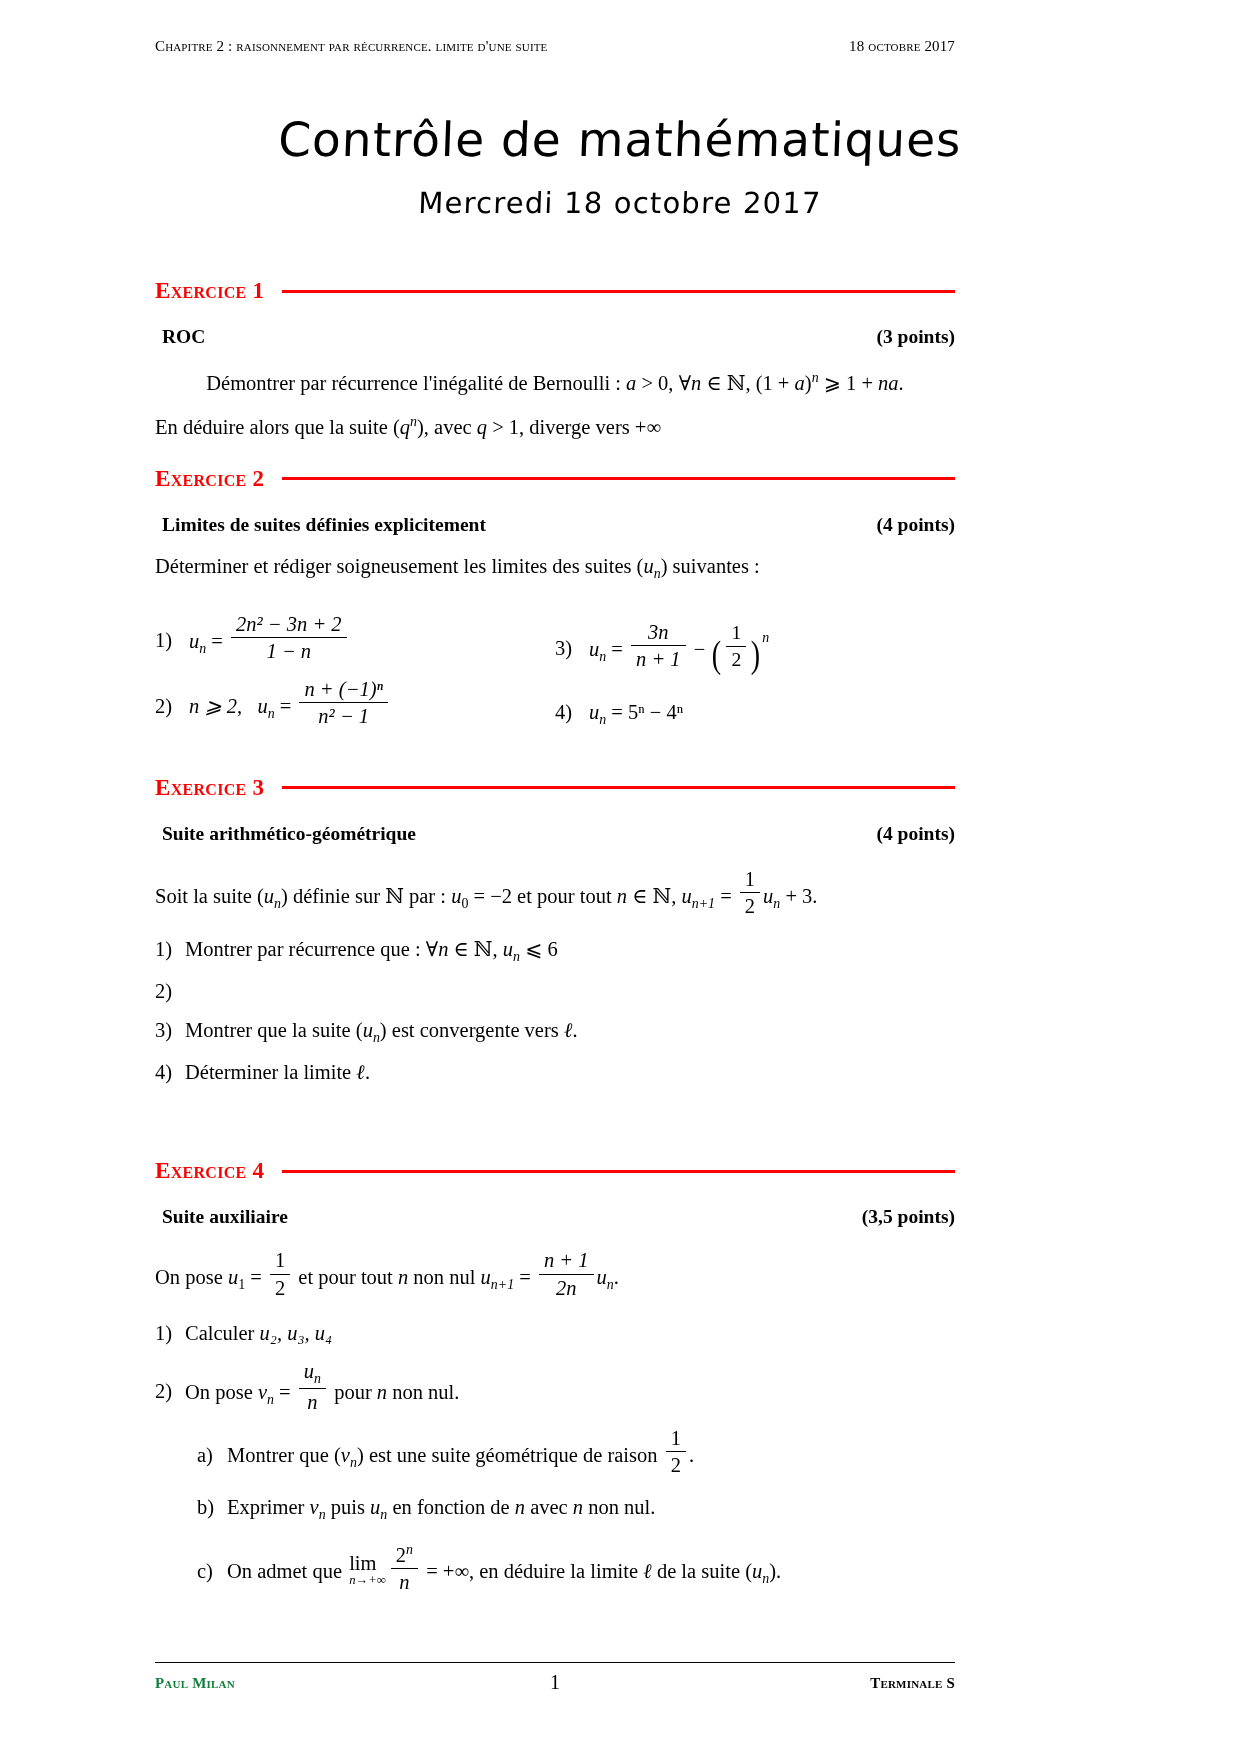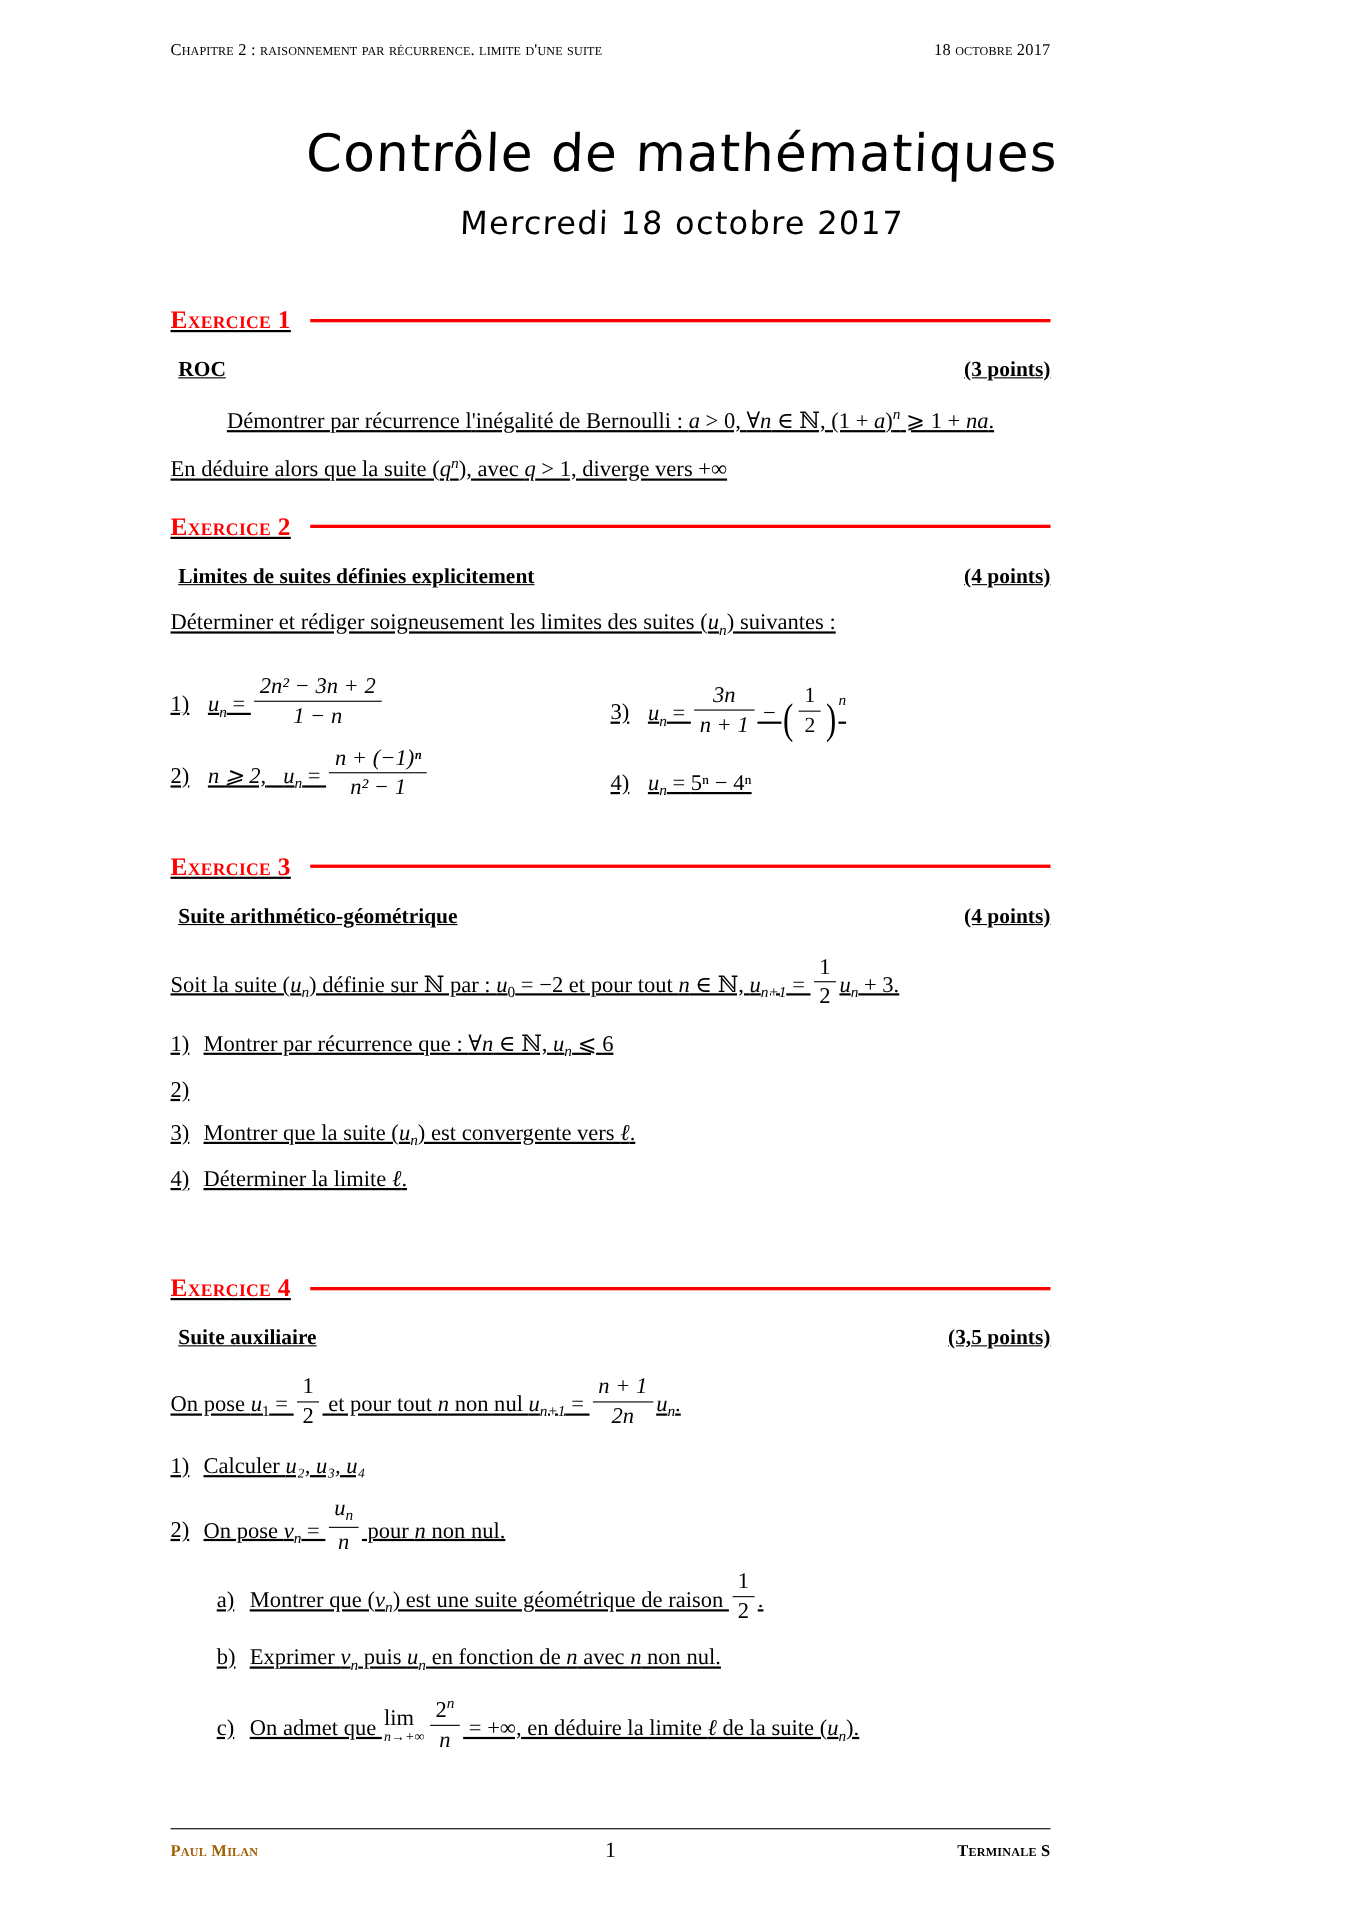--- a/index.html
+++ b/index.html
@@ -21,21 +21,20 @@
     width: 1240px;
     height: 1754px;
     box-sizing: border-box;
     padding: 0;
   }
   .content {
     position: absolute;
     left: 155px;
     top: 0;
     width: 800px;
-    text-decoration: underline;
   }
 
   
   .runhead {
     position: absolute;
     left: 155px;
     top: 38px;
     width: 800px;
     display: flex;
     justify-content: space-between;
@@ -185,21 +184,21 @@
   .footer {
     position: absolute;
     left: 155px;
     top: 1675px;
     width: 800px;
     display: flex;
     justify-content: space-between;
     align-items: baseline;
     font-size: 15px;
   }
-  .footer .fl { color: #a16207; font-variant: small-caps; font-weight: bold; letter-spacing: .2px; }
+  .footer .fl { color: #15803d; font-variant: small-caps; font-weight: bold; letter-spacing: .2px; }
   .footer .fc { font-size: 20px; position: absolute; left: 0; width: 800px; text-align: center; top: -4px;}
   .footer .fr { font-variant: small-caps; font-weight: bold; letter-spacing: .2px; }
 </style>
 </head>
 <body>
 
 <div class="page">
 
   <div class="runhead">
     <span class="left sc">Chapitre 2 : raisonnement par récurrence. limite d'une suite</span>

